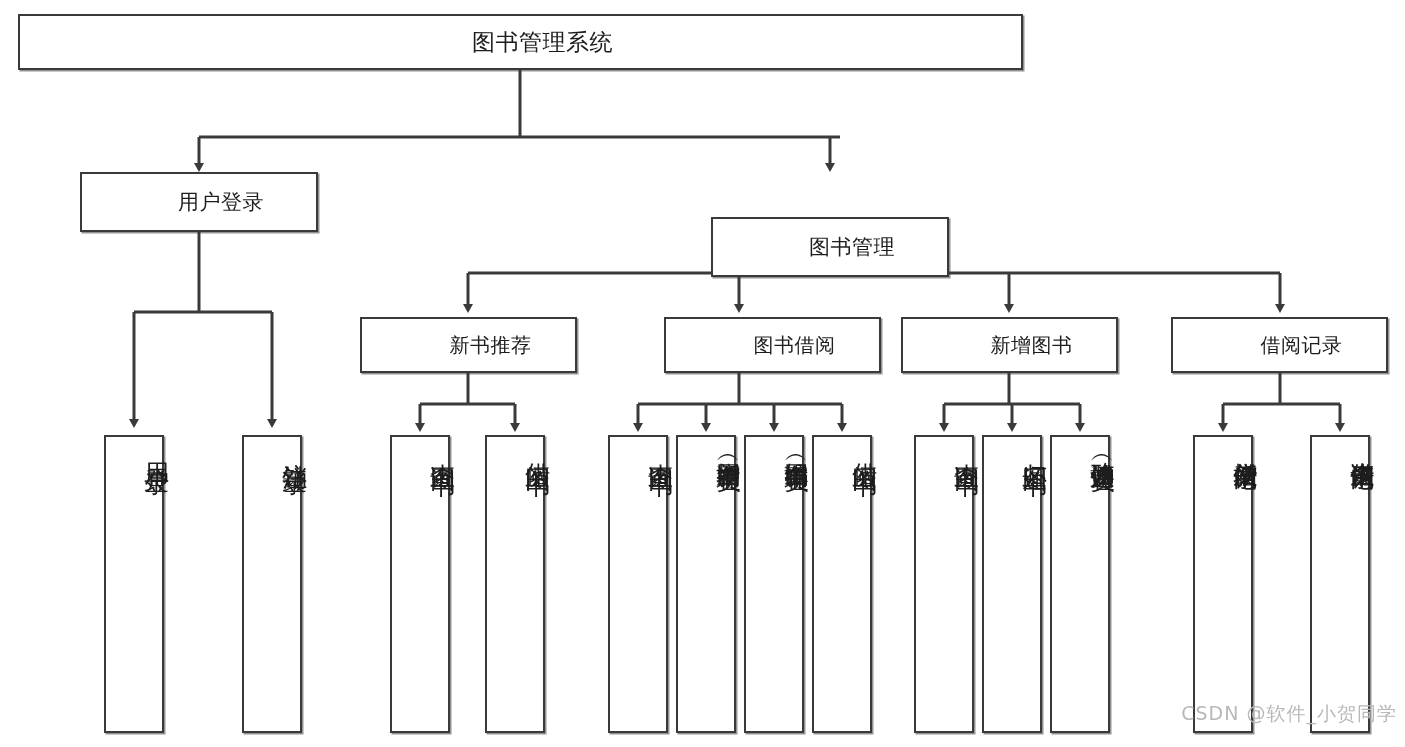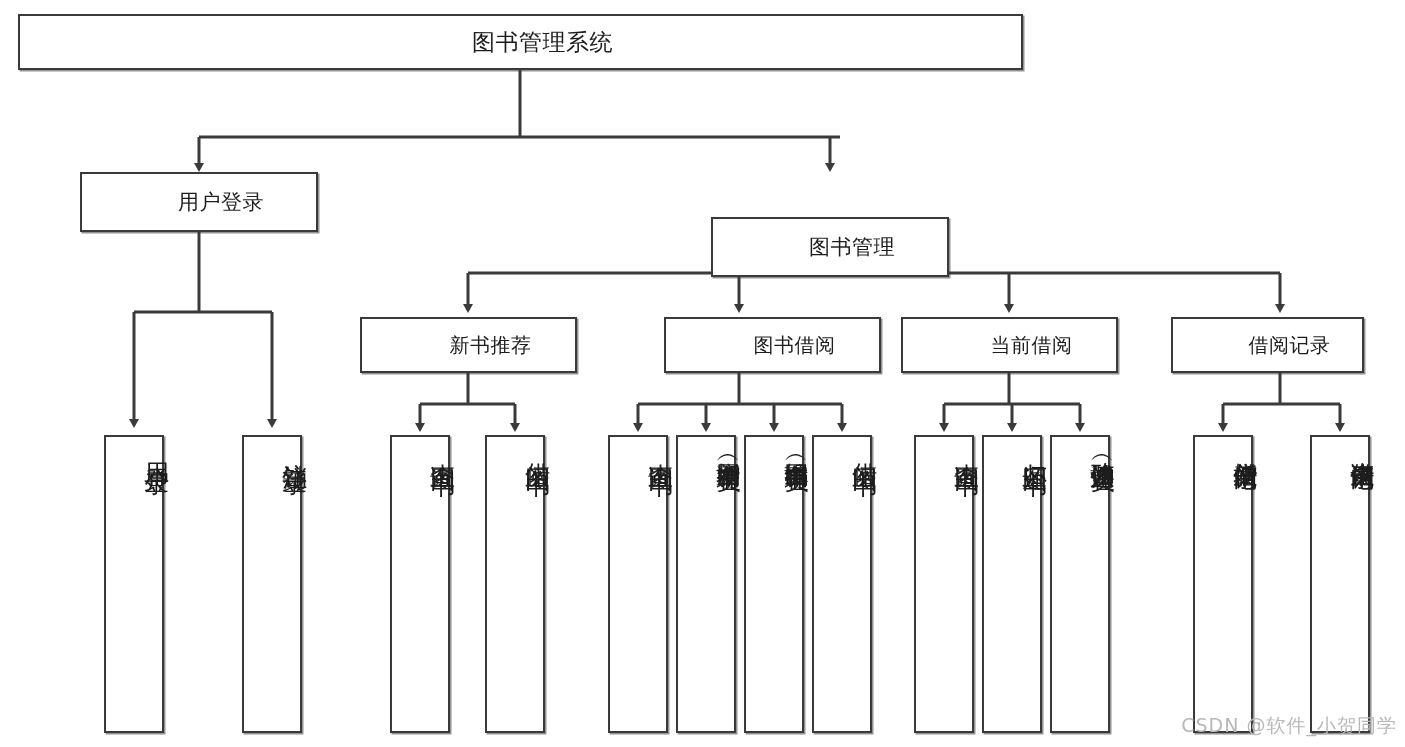--- a/index.html
+++ b/index.html
@@ -63,21 +63,21 @@
     letter-spacing: 3px;
     white-space: nowrap;
   }
   .leaf.tall .node-label {
     font-size: 24px;
     letter-spacing: 1px;
   }
   .watermark {
     position: absolute;
     right: 8px;
-    bottom: 8px;
+    bottom: 20px;
     font-size: 19px;
     color: #b8b8b8;
     letter-spacing: 1px;
     white-space: nowrap;
     user-select: none;
   }
 </style>
 </head>
 <body>
 
@@ -148,24 +148,24 @@
 
   <div class="node lvl2" style="left:360px; top:317px; width:217px; height:56px;align-items:center;">
     <span class="node-label">新书推荐</span>
   </div>
 
   <div class="node lvl2" style="left:664px; top:317px; width:217px; height:56px;">
     <span class="node-label">图书借阅</span>
   </div>
 
   <div class="node lvl2" style="left:901px; top:317px; width:217px; height:56px;">
-    <span class="node-label">当前借阅</span>
-  </div>
-
-  <div class="node lvl2" style="left:1171px; top:317px; width:193px; height:56px;justify-content:center;">
+    <span class="node-label">新增图书</span>
+  </div>
+
+  <div class="node lvl2" style="left:1171px; top:317px; width:217px; height:56px;justify-content:center;">
     <span class="node-label">借阅记录</span>
   </div>
 
   <div class="node leaf" style="left:104px; top:435px; width:60px; height:298px;">
     <span class="node-label">用户登录</span>
   </div>
 
   <div class="node leaf" style="left:242px; top:435px; width:60px; height:298px;">
     <span class="node-label">注销登录</span>
   </div>

